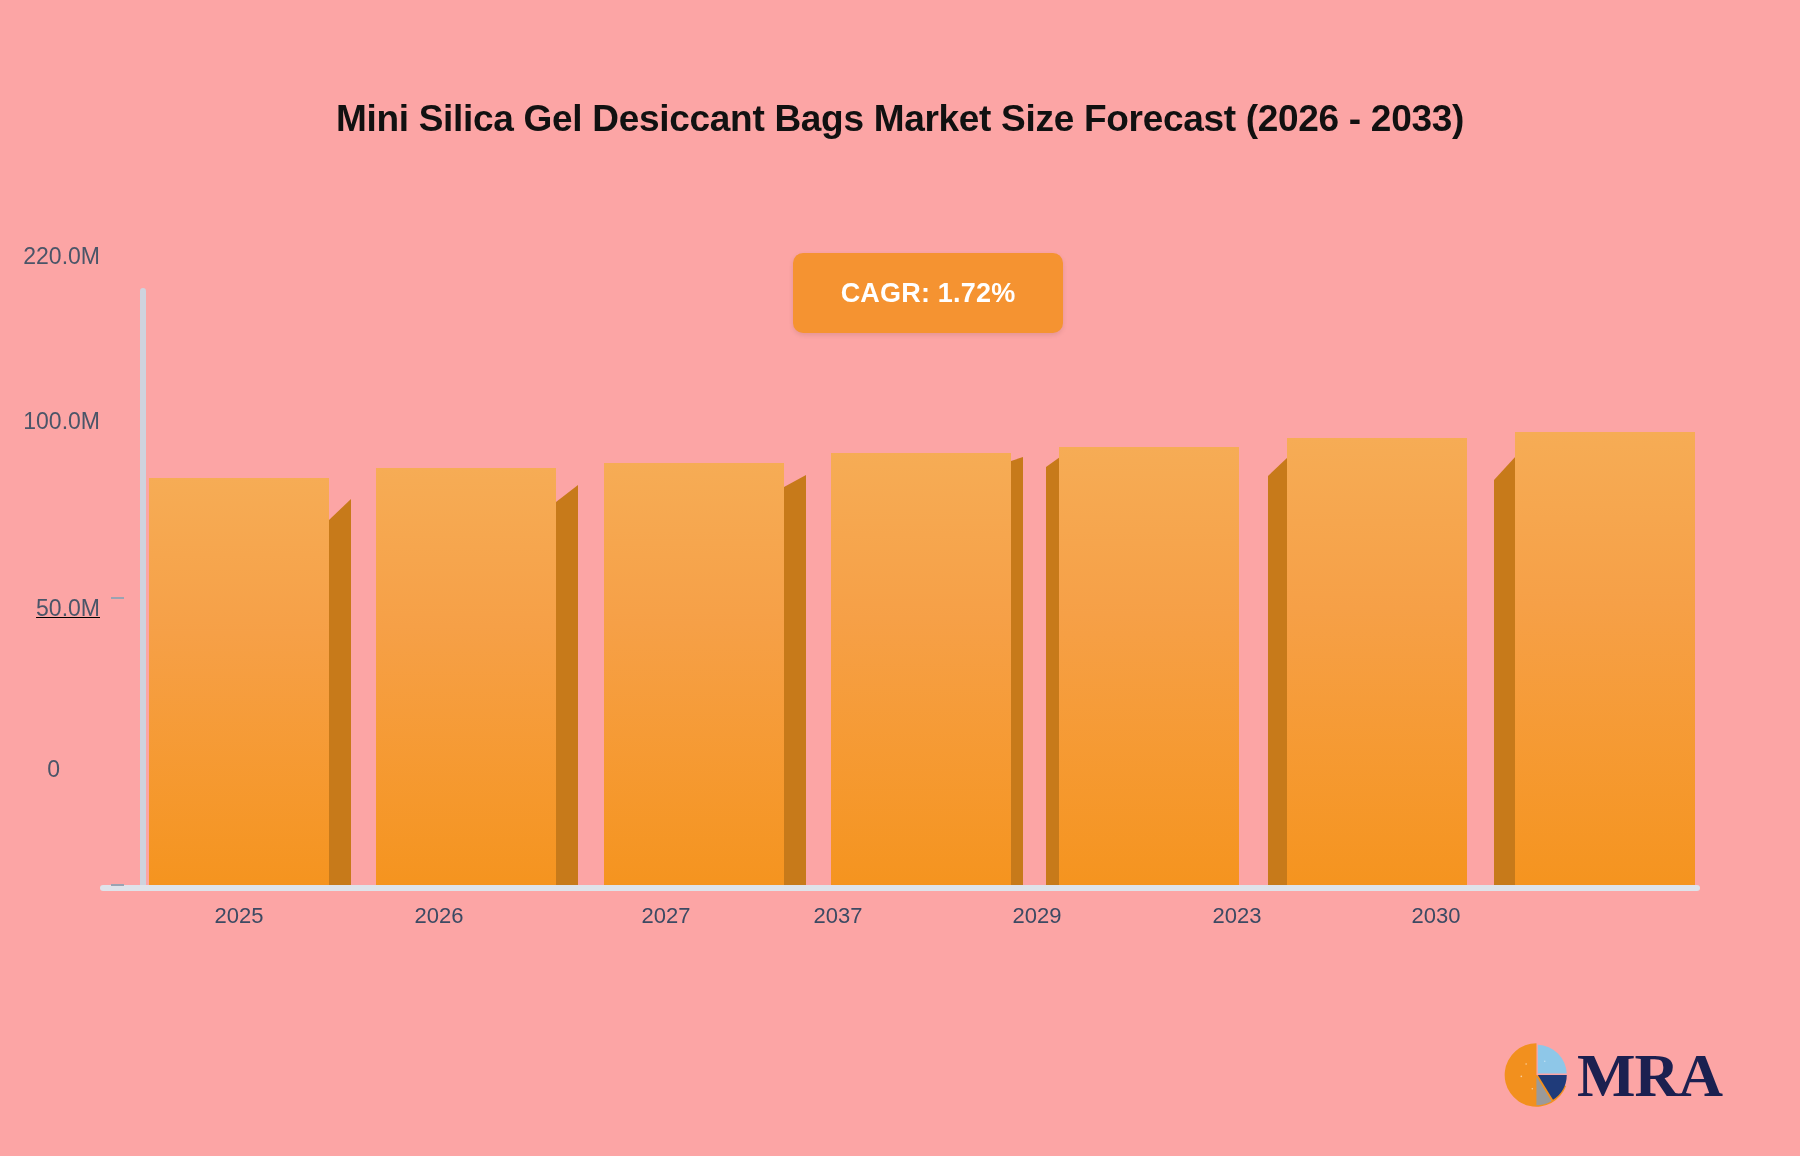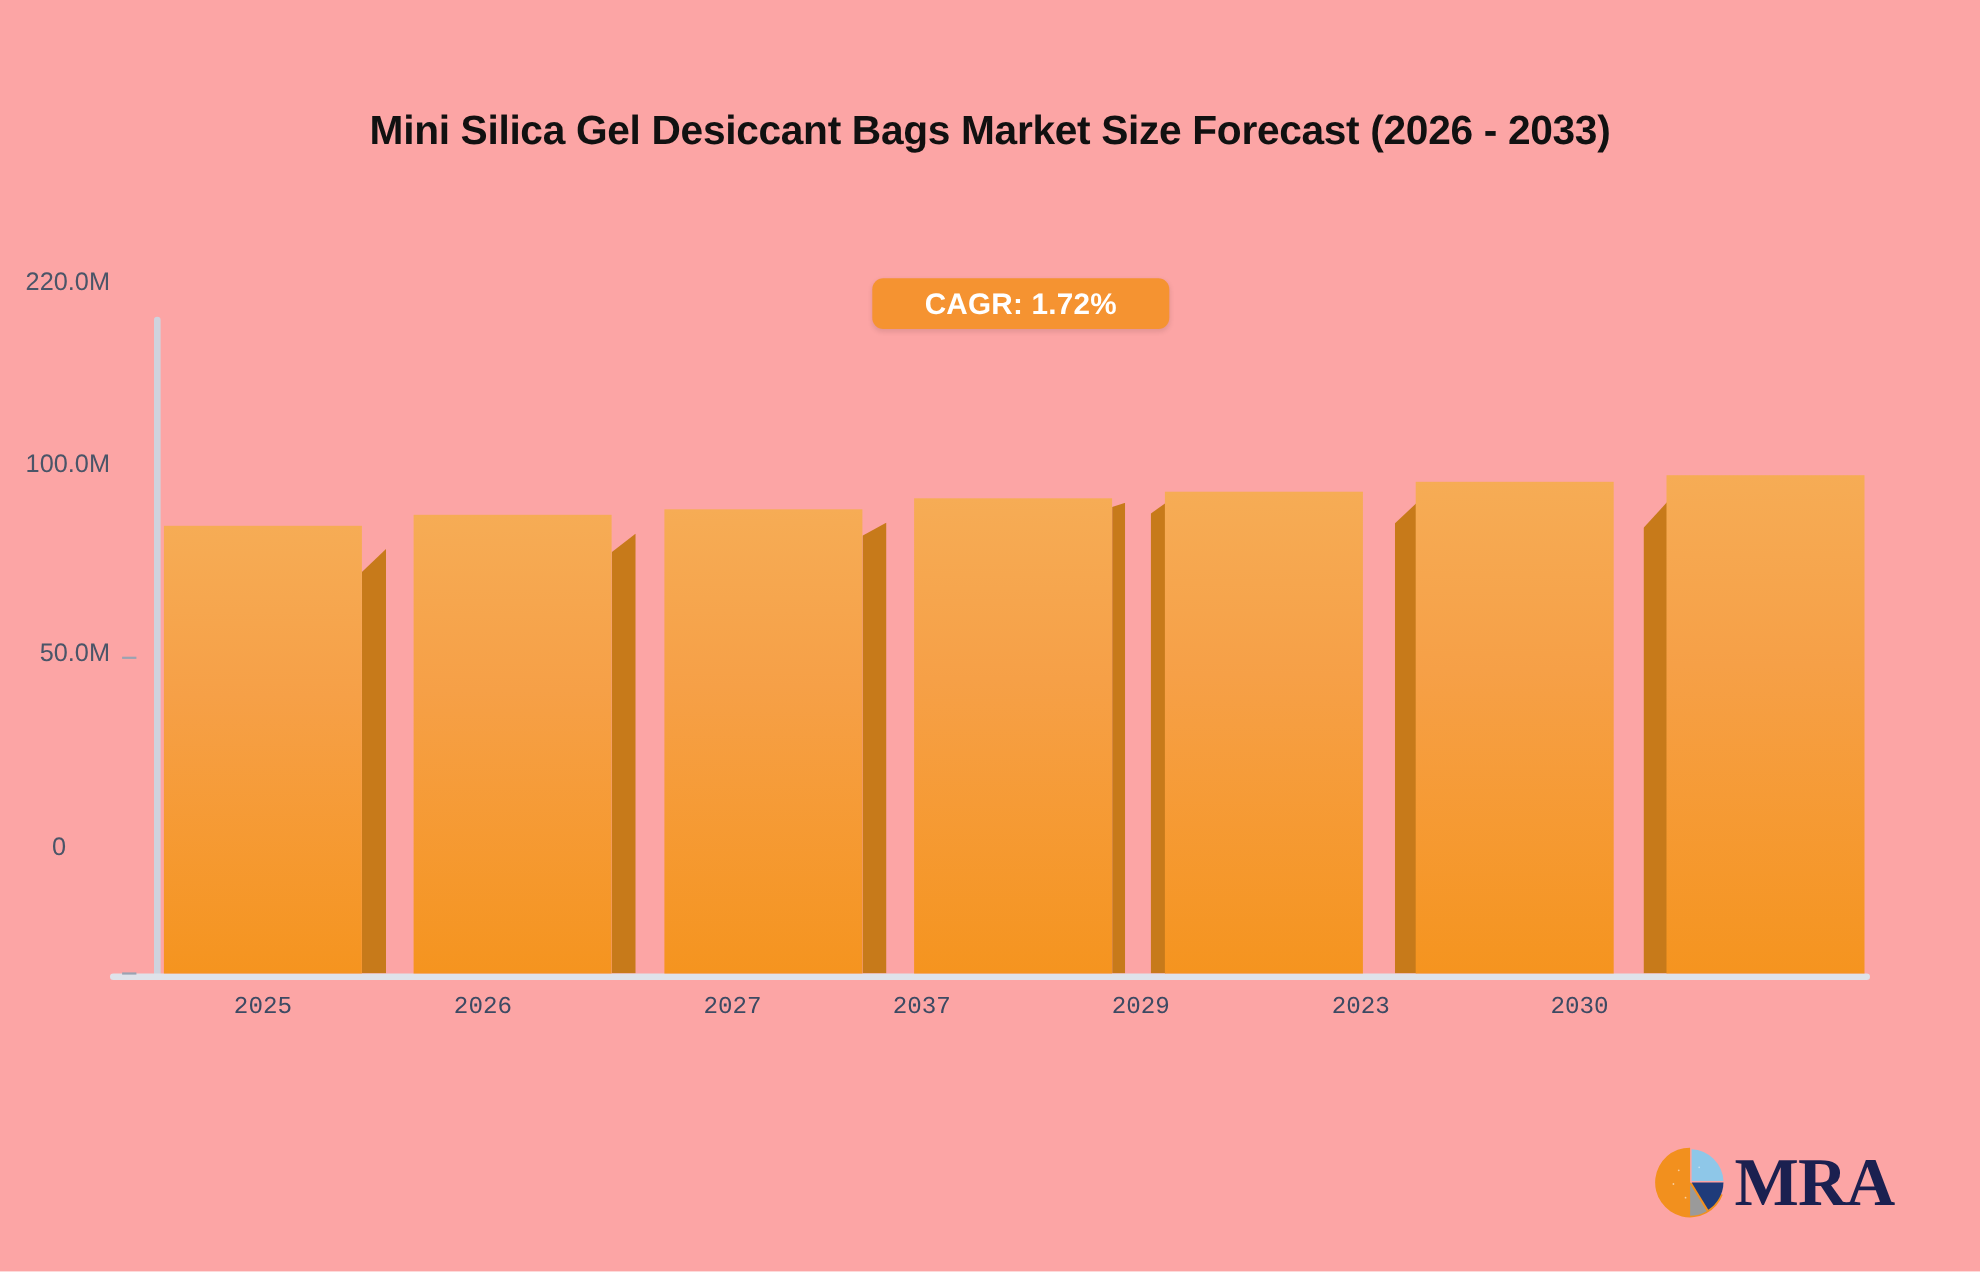--- a/index.html
+++ b/index.html
@@ -23,21 +23,21 @@
     position: absolute; left: 0; top: 148px; width: 1800px;
     text-align: center;
     font-size: 29px; font-weight: 700;
     color: #3c4a63;
     white-space: nowrap;
   }
 
   
   .cagr-badge {
     position: absolute; left: 793px; top: 253px;
-    width: 270px; height: 46px;
+    width: 270px; height: 80px;
     background: #F59331;
     border-radius: 10px;
     display: flex; align-items: center; justify-content: center;
     color: #ffffff;
     font-size: 27px; font-weight: 700; letter-spacing: 0.2px;
     box-shadow: 0 2px 5px rgba(0,0,0,0.10);
   }
 
   
   .plot {
@@ -93,21 +93,20 @@
     background: #C77A1A;
   }
 
   .x-label {
     position: absolute;
     top: 903px;
     text-align: center;
     font-size: 22px;
     color: #3c4a63;
     white-space: nowrap;
-    font-family: Liberation Mono, monospace;
   }
 
   
   .logo {
     position: absolute;
     left: 1502px; top: 1035px;
     width: 220px; height: 80px;
     display: flex; align-items: center; gap: 6px;
   }
   .logo-text {
@@ -133,21 +132,21 @@
   <div class="plot">
     <div class="y-axis-line"></div>
     <div class="x-axis-line"></div>
 
     <div class="y-tick-wrap" style="top:243px;">
       <span class="y-tick" style="position:static;">220.0M</span>
     </div>
     <div class="y-tick-wrap" style="top:408px;">
       <span class="y-tick" style="position:static;">100.0M</span>
     </div>
-    <div class="y-tick-wrap" style="top:580px;">
+    <div class="y-tick-wrap" style="top:595px;text-decoration:underline;">
       <span class="y-tick" style="position:static;">50.0M</span>
     </div>
     <div class="y-dash" style="left:111px; top:597px;"></div>
     <div class="y-tick-wrap" style="top:756px; left:-40px;">
       <span class="y-tick" style="position:static;">0</span>
     </div>
     <div class="y-dash" style="left:111px; top:884px;"></div>
 
   </div>
 

